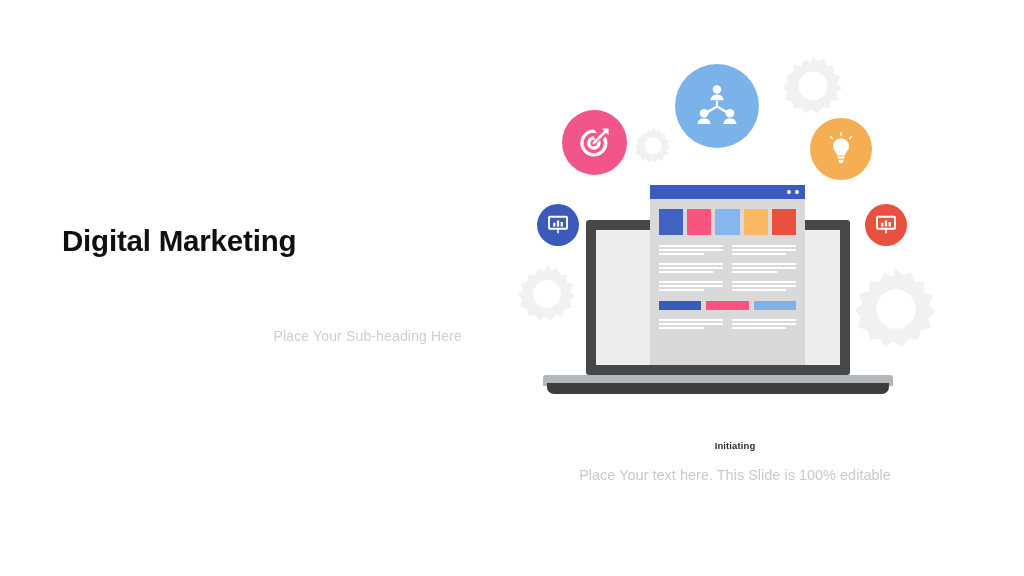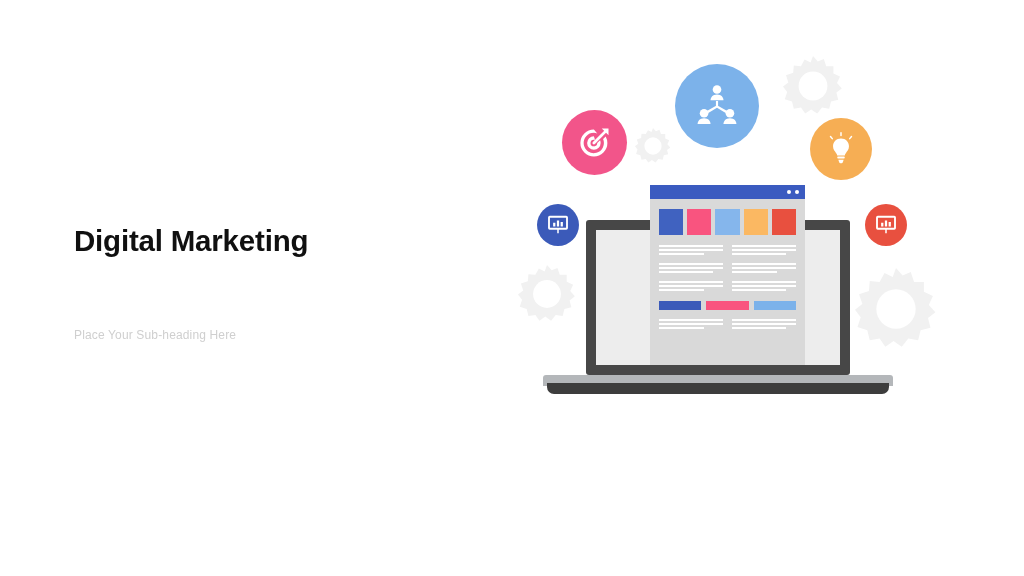--- a/index.html
+++ b/index.html
@@ -17,21 +17,21 @@
 
   #slide {
     position: absolute;
     inset: 0;
     background: #ffffff;
   }
 
   
   .text-pane {
     position: absolute;
-    left: 12px;
+    left: 0;
     top: 0;
     width: 500px;
     height: 576px;
     padding-left: 34px;
   }
   .title {
     position: absolute;
     left: 62px;
     top: 222px;
     width: 420px;
@@ -40,22 +40,22 @@
     color: #101010;
     line-height: 1.30;
     letter-spacing: -0.2px;
   }
   .title-line { display: block; white-space: nowrap; }
   .subheading {
     position: absolute;
     left: 62px;
     top: 328px;
     width: 400px;
-    text-align: left;
-    font-size: 12px;
+    text-align: right;
+    font-size: 14px;
     color: #cfcfcf;
     letter-spacing: 0.15px;
   }
 
   
   .art {
     position: absolute;
     left: 505px;
     top: 40px;
     width: 460px;
@@ -340,14 +340,18 @@
         <rect x="8" y="10" width="48" height="32" rx="2" fill="none" stroke="#ffffff" stroke-width="5"></rect>
         <rect x="19" y="26" width="6" height="10" fill="#ffffff"></rect>
         <rect x="29" y="20" width="6" height="16" fill="#ffffff"></rect>
         <rect x="39" y="24" width="6" height="12" fill="#ffffff"></rect>
         <rect x="30" y="42" width="4" height="12" fill="#ffffff"></rect>
       </svg>
     </div>
 
   </div>
 
+  <div class="caption">
+    <div class="caption-title">Initiating</div>
+    <div class="caption-body">Place Your text here. This Slide is 100% editable</div>
+  </div>
 
 </div>
 
 </body></html>

